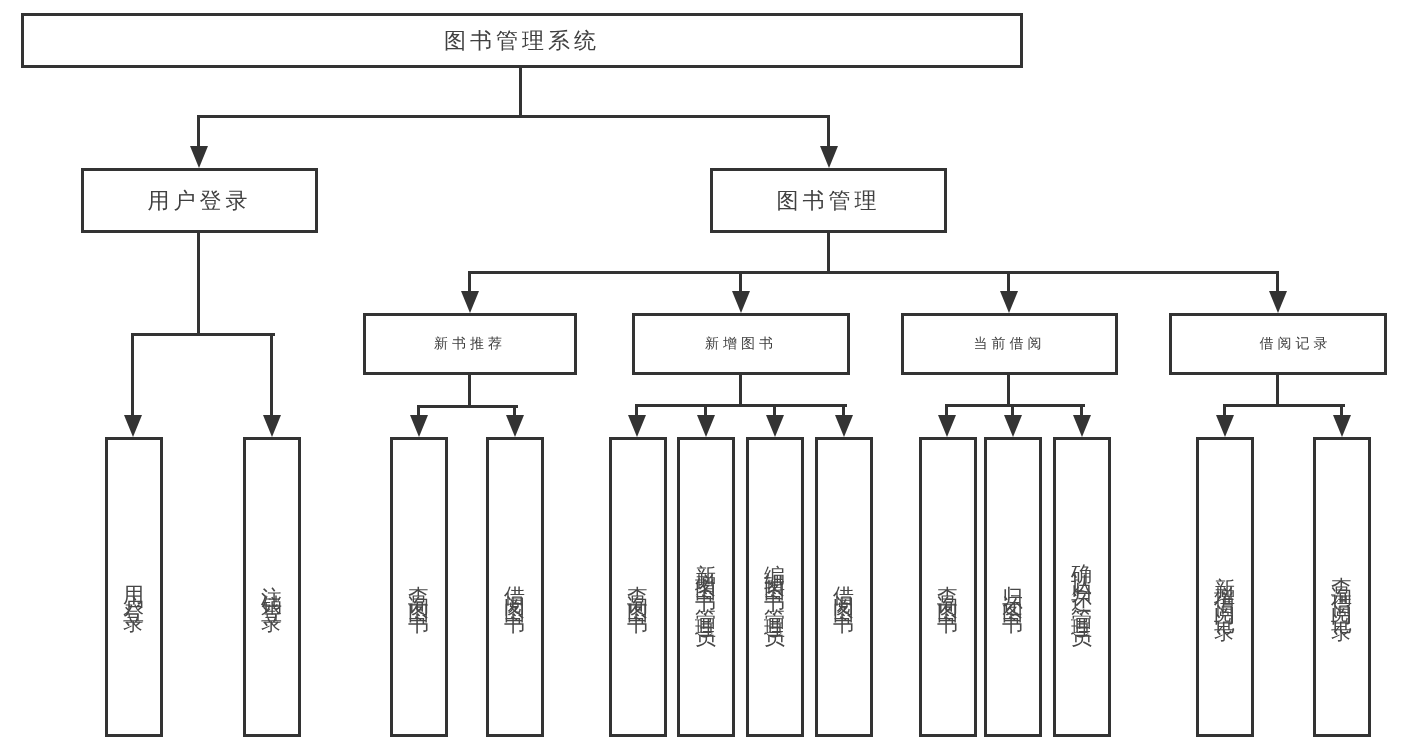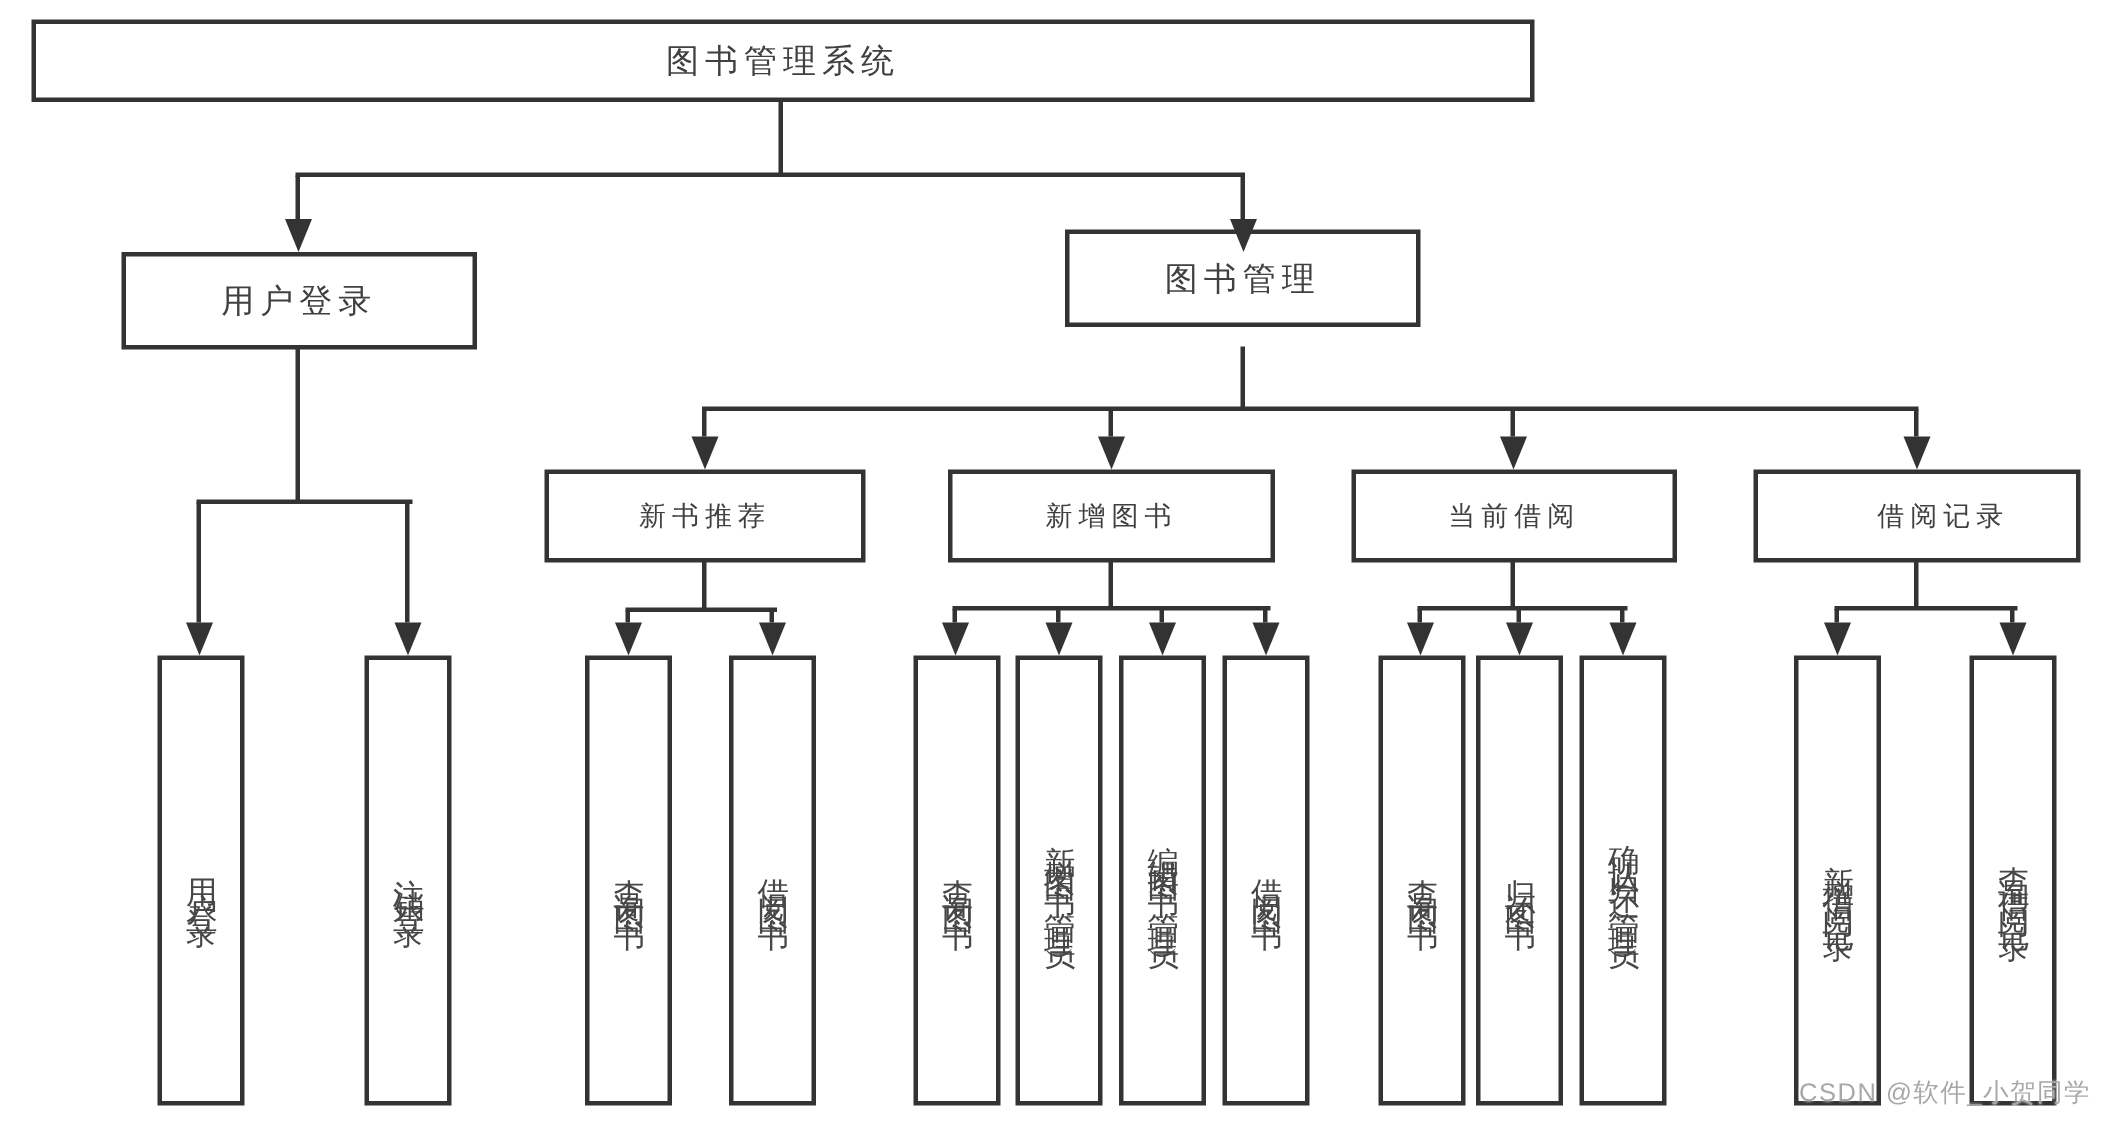--- a/index.html
+++ b/index.html
@@ -2,21 +2,21 @@
 <html><head>
 <meta charset="utf-8">
 <style>
   html,body{margin:0;padding:0;background:#fff;}
   .canvas{position:relative;width:1405px;height:747px;background:#fff;overflow:hidden;
           font-family:"Liberation Sans","DejaVu Sans",sans-serif;}
   .box{position:absolute;box-sizing:border-box;border:3px solid #333;background:#fff;
        display:flex;align-items:center;justify-content:center;color:#404040;}
   .h1t{font-size:22px;letter-spacing:4px;}
   .h2t{font-size:22px;letter-spacing:4px;}
-  .h3t{font-size:18px;letter-spacing:4px;}
+  .h3t{font-size:14px;letter-spacing:4px;}
   .leaf span{writing-mode:vertical-rl;text-orientation:mixed;font-size:21px;
              letter-spacing:9px;line-height:1;color:#474747;}
   .vline{position:absolute;width:3px;background:#333;}
   .hline{position:absolute;height:3px;background:#333;}
   .drop{position:absolute;width:3px;background:#333;}
   .drop::after{content:'';position:absolute;left:50%;transform:translateX(-50%);
                bottom:-22px;width:0;height:0;border-left:9px solid transparent;
                border-right:9px solid transparent;border-top:22px solid #333;}
   .watermark{position:absolute;right:11px;bottom:7px;font-size:17px;color:#a8a8a8;
              letter-spacing:1px;text-shadow:0 0 2px #fff;white-space:nowrap;}
@@ -26,21 +26,21 @@
 
 <div class="canvas">
 
   <div class="box" style="left:21px;top:13px;width:1002px;height:55px;">
     <span class="h1t">图书管理系统</span>
   </div>
 
   <div class="box" style="left:81px;top:168px;width:237px;height:65px;">
     <span class="h2t">用户登录</span>
   </div>
-  <div class="box" style="left:710px;top:153px;width:237px;height:65px;text-align:center;">
+  <div class="box" style="left:710px;top:168px;width:237px;height:65px;text-align:center;">
     <span class="h2t">图书管理</span>
   </div>
 
   <div class="box" style="left:363px;top:313px;width:214px;height:62px;">
     <span class="h3t">新书推荐</span>
   </div>
   <div class="box" style="left:632px;top:313px;width:218px;height:62px;">
     <span class="h3t">新增图书</span>
   </div>
   <div class="box" style="left:901px;top:313px;width:217px;height:62px;text-align:center;">
@@ -129,15 +129,14 @@
   <div class="drop" style="left:773px;top:406px;height:9px;"></div>
   <div class="drop" style="left:842px;top:406px;height:9px;"></div>
 
   <div class="drop" style="left:945px;top:406px;height:9px;"></div>
   <div class="drop" style="left:1011px;top:406px;height:9px;"></div>
   <div class="drop" style="left:1080px;top:406px;height:9px;"></div>
 
   <div class="drop" style="left:1223px;top:406px;height:9px;"></div>
   <div class="drop" style="left:1340px;top:406px;height:9px;"></div>
 
-  <div class="watermark">CSDN @软件_小贺同学</div>
 
 </div>
 
 </body></html>

